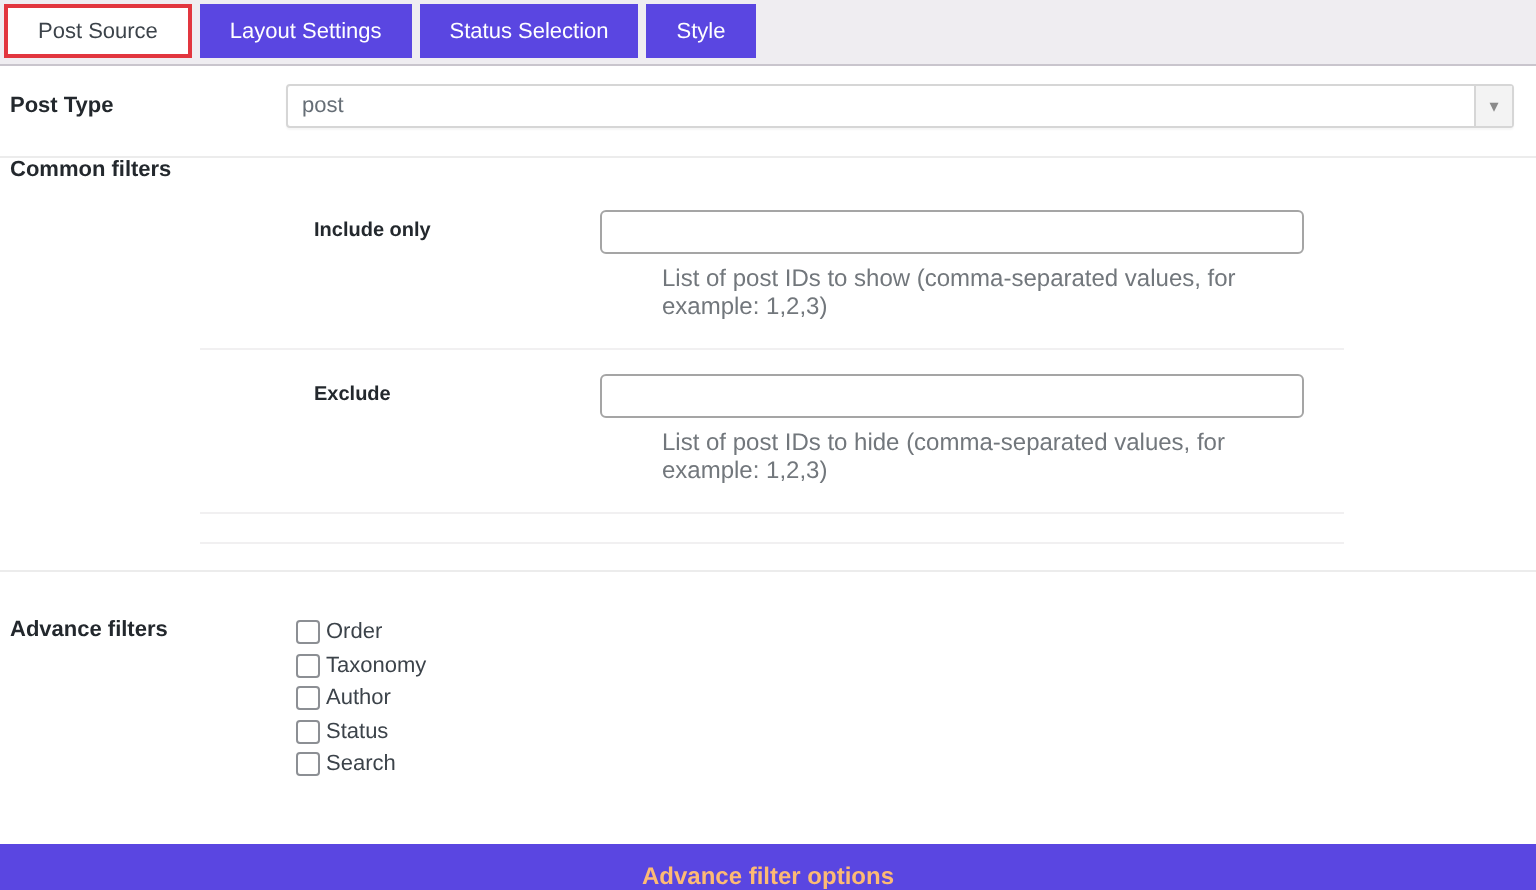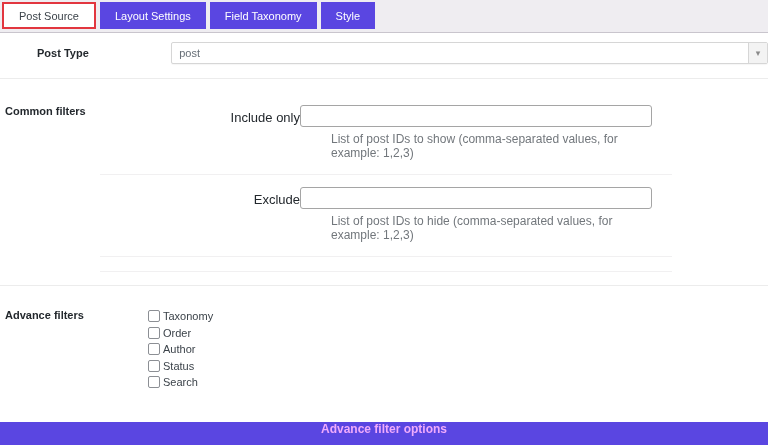--- a/index.html
+++ b/index.html
@@ -38,21 +38,21 @@
     background: var(--accent, #5a46e1);
     border: none;
   }
   .tab.active {
     background: #ffffff;
     color: #3c434a;
     border: 2px solid var(--active-tab-border, #e2363f);
   }
 
   
-  .row { display: flex; margin-left: 32px; }
+  .row { display: flex; }
   .main-label {
     font-size: 11px;
     font-weight: bold;
     color: #23282d;
   }
   .divider-full {
     height: 1px;
     background: #ececec;
     width: 768px;
   }
@@ -96,34 +96,33 @@
   
   .section { position: relative; }
   .section-label-abs {
     position: absolute;
     left: 5px;
     font-size: 11px;
     font-weight: bold;
     color: #23282d;
   }
   .section-common { padding-top: 14px; }
-  .section-common .section-label-abs { top: 26px; }
+  .section-common .section-label-abs { top: 0; }
 
   .field-group { margin-left: 148px; }
   .field-group.first { padding-top: 12px; }
   .field-group.after-div { padding-top: 12px; }
   .field-row { display: flex; }
   .sub-label {
     width: 152px;
     box-sizing: border-box;
     padding: 5px 0 0 9px;
-    font-size: 13px;
-    font-weight: normal;
+    font-size: 10px;
+    font-weight: bold;
     color: #23282d;
-    text-align: right;
   }
   .field-area { width: 360px; }
   .text-input {
     box-sizing: border-box;
     height: 22px;
     border: 1px solid #a5a5a5;
     border-radius: 3px;
     background: #ffffff;
     font-family: "Liberation Sans", sans-serif;
     font-size: 11px;
@@ -168,43 +167,43 @@
   }
 
   
   .footer-btn {
     position: absolute;
     left: 0;
     bottom: 0;
     width: 768px;
     height: 23px;
     background: var(--accent, #5a46e1);
-    color: #f0abfc;
-    display: flex;
-    align-items: flex-start;
+    color: #fdba74;
+    display: flex;
+    align-items: flex-end;
     justify-content: center;
     font-size: 12px;
     font-weight: bold;
     cursor: pointer;
   }
 </style>
 </head>
 <body>
 
 <div class="wrap">
 
   <div class="tabbar">
     <div class="tab active">
       <span>Post Source</span>
     </div>
     <div class="tab">
       <span>Layout Settings</span>
     </div>
     <div class="tab">
-      <span>Field Taxonomy</span>
+      <span>Status Selection</span>
     </div>
     <div class="tab">
       <span>Style</span>
     </div>
   </div>
 
   <div class="row posttype-row">
     <div class="main-label">Post Type</div>
     <div class="select">
       <span class="select-value">post</span>
@@ -245,25 +244,25 @@
     <div class="sub-divider"></div>
   </div>
 
   <div class="divider-full" style="margin-top:13px;"></div>
 
   <div class="section section-advanced">
     <div class="section-label-abs">Advance filters</div>
     <div class="checkbox-list">
       <label class="checkbox-row">
         <input type="checkbox" style="">
+        <span class="cb-label">Order</span>
+      </label>
+      <label class="checkbox-row">
+        <input type="checkbox" style="">
         <span class="cb-label">Taxonomy</span>
-      </label>
-      <label class="checkbox-row">
-        <input type="checkbox" style="">
-        <span class="cb-label">Order</span>
       </label>
       <label class="checkbox-row">
         <input type="checkbox" style="">
         <span class="cb-label">Author</span>
       </label>
       <label class="checkbox-row">
         <input type="checkbox" style="">
         <span class="cb-label">Status</span>
       </label>
       <label class="checkbox-row">

